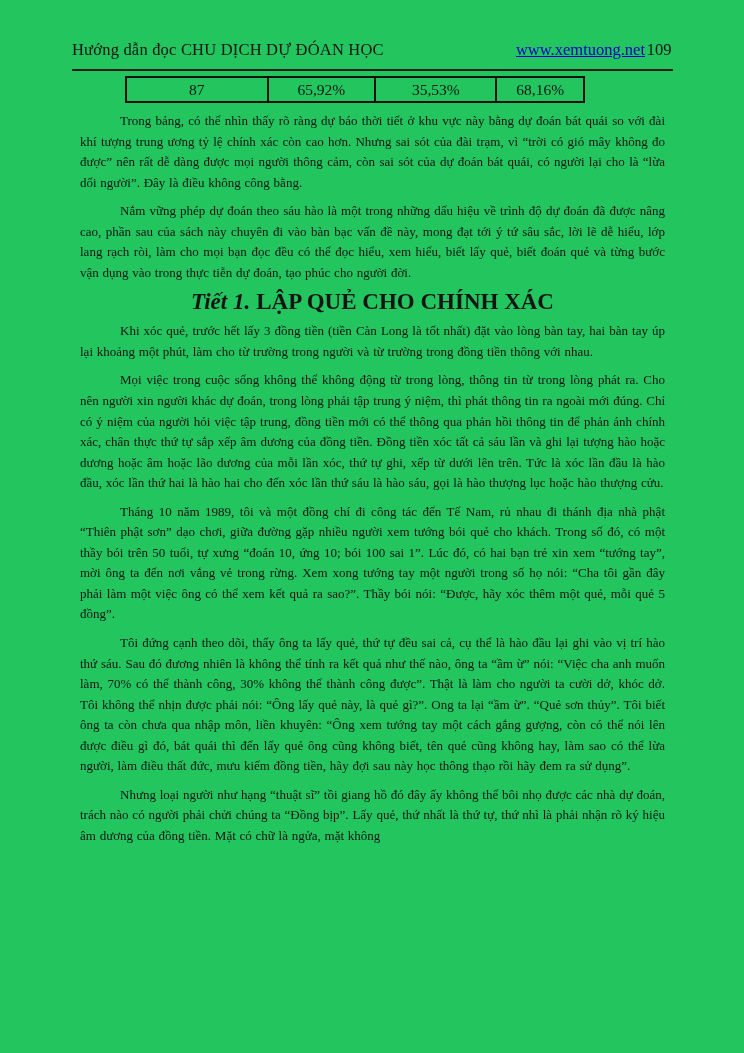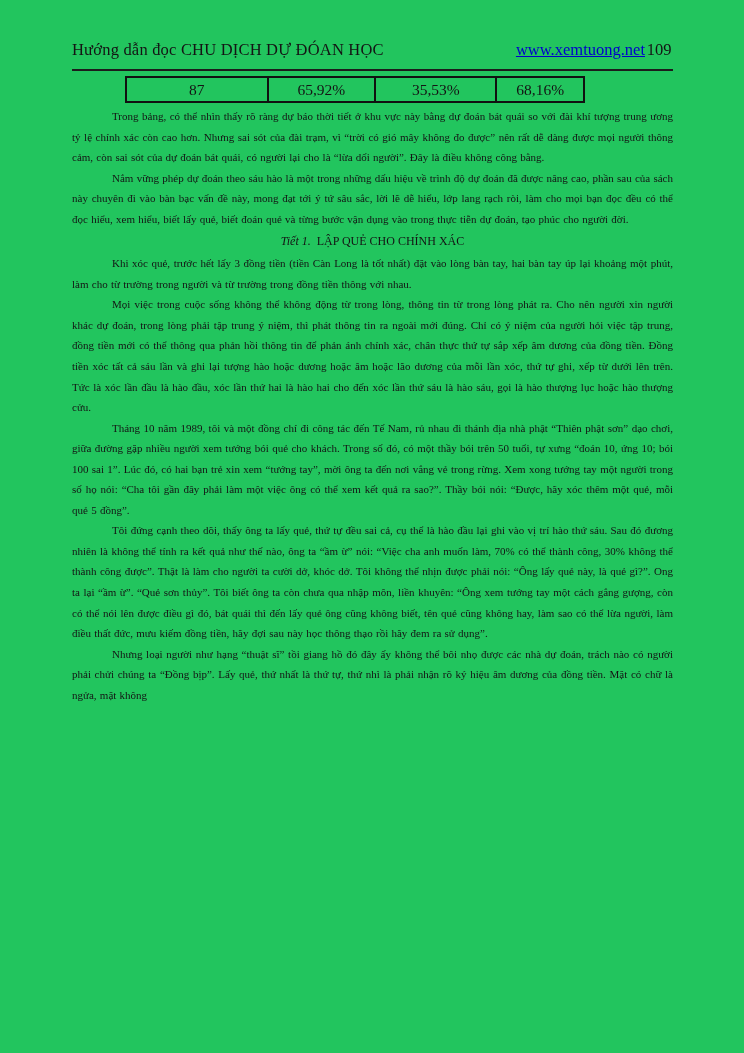--- a/index.html
+++ b/index.html
@@ -61,32 +61,32 @@
     font-size: 15.5px;
     height: 23px;
     padding: 0;
   }
   .col-0 { width: 31%; }
   .col-1 { width: 23.5%; }
   .col-2 { width: 26.5%; }
   .col-3 { width: 19%; }
   
   .body-text p {
-    margin: 0;
+    margin: 8px;
     text-align: justify;
     text-indent: 40px;
-    font-size: 11px;
+    font-size: 13px;
     line-height: 20.55px;
     word-spacing: 0.5px;
   }
   
   .section-heading {
     text-align: center;
-    font-size: 12px;
-    font-weight: normal;
+    font-size: 23px;
+    font-weight: bold;
     line-height: 22px;
     margin: 1px 0 1px 0;
   }
   .section-heading .prefix {
     font-style: italic;
     padding-right: 6px;
   }
 </style>
 </head>
 <body>

